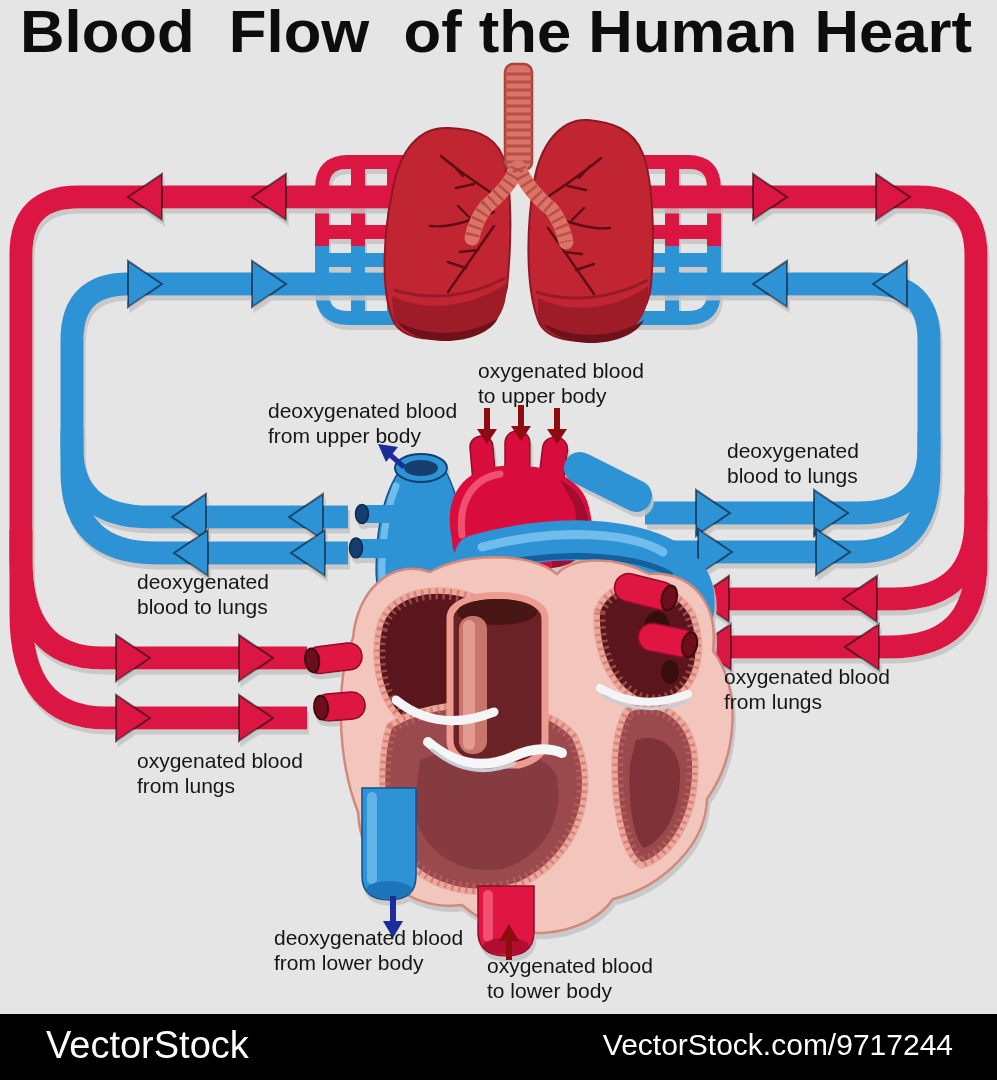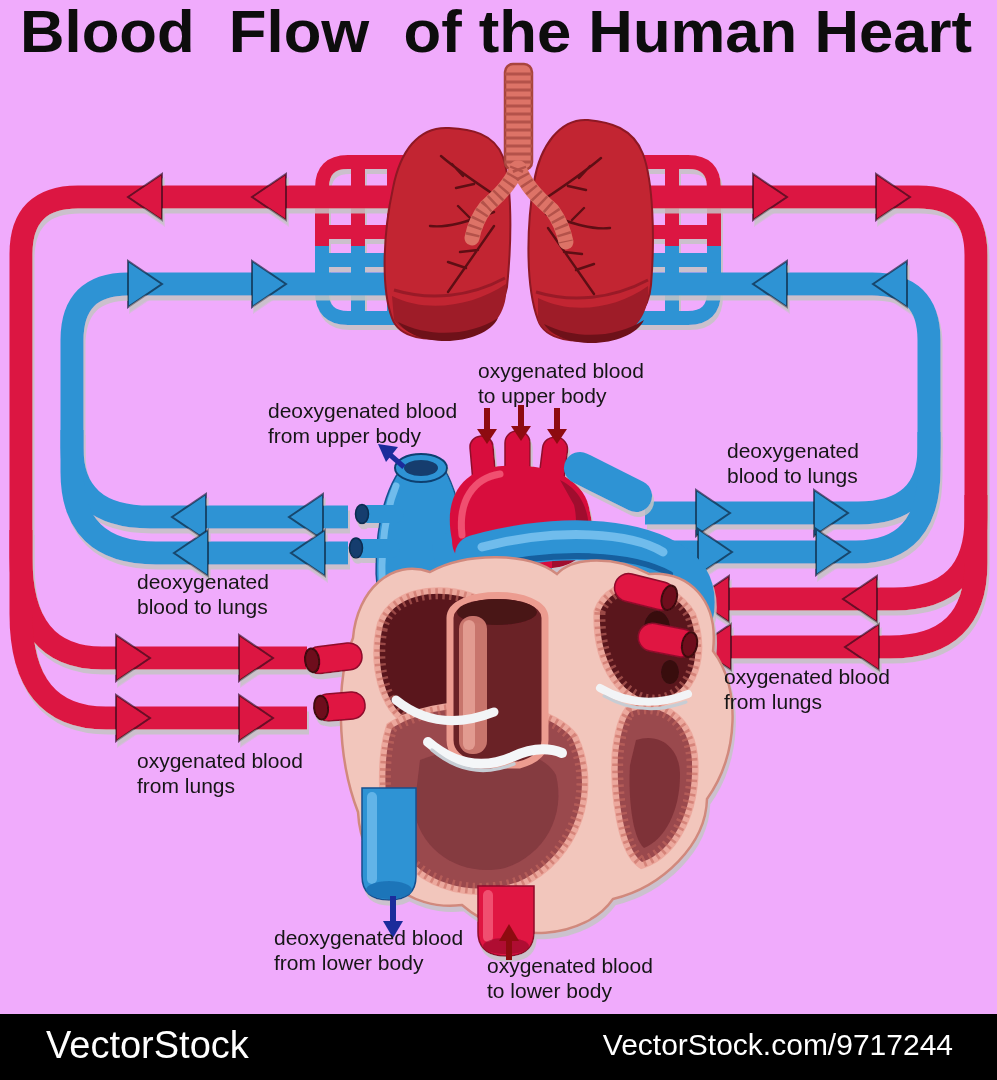--- a/index.html
+++ b/index.html
@@ -1,16 +1,16 @@
 <!DOCTYPE html>
 <html><head>
 <meta charset="utf-8">
 <style>
   html,body{margin:0;padding:0;background:#ffffff;}
-  .stage{position:relative;width:997px;height:1080px;overflow:hidden;background:#f0abfc;
+  .stage{position:relative;width:997px;height:1080px;overflow:hidden;background:#e5e5e5;
          font-family:"Liberation Sans", sans-serif;}
   svg{display:block}
   text{font-family:"Liberation Sans", sans-serif;}
   .lbl{font-size:21px;fill:#161616;}
   .ttl{font-weight:bold;fill:#0d0d0d;}
   .wm-brand{font-size:38px;fill:#ffffff;}
   .wm-credit{font-size:30px;fill:#ffffff;}
 </style>
 </head>
 <body>

